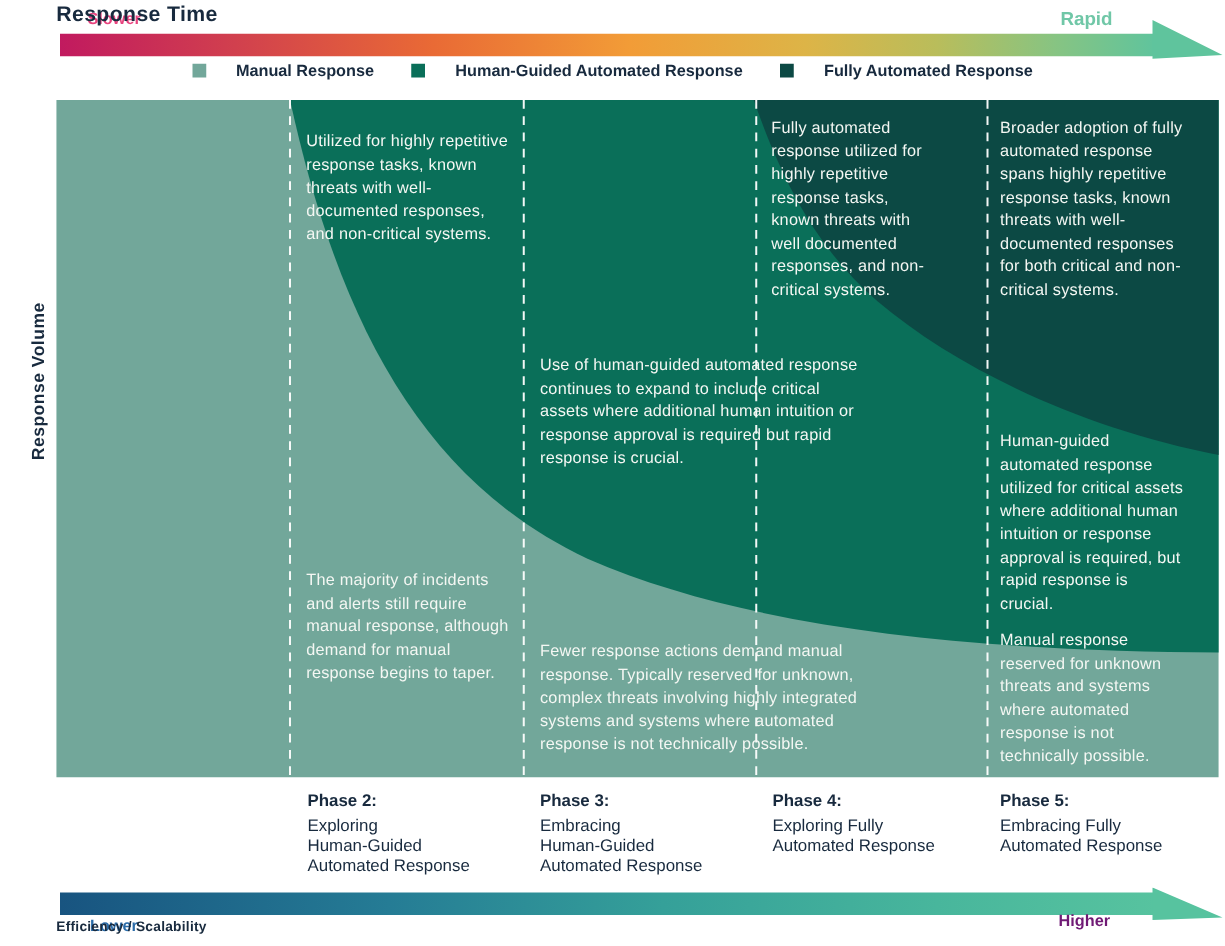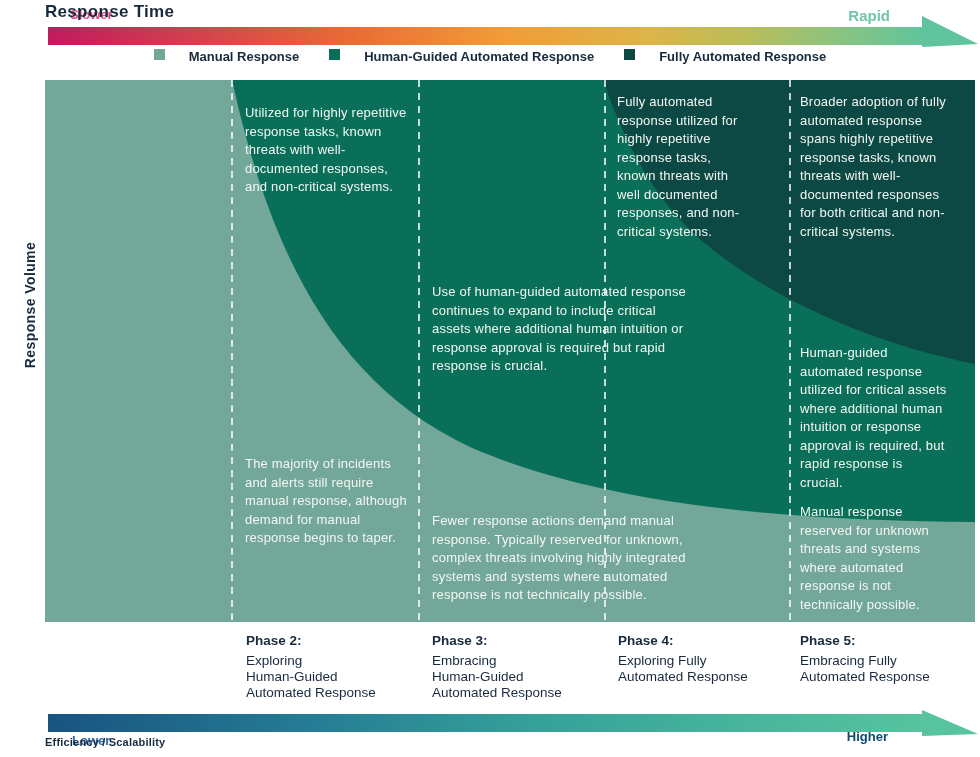--- a/index.html
+++ b/index.html
@@ -9,37 +9,37 @@
   }
   
   .top-title{position:absolute;left:45px;right:5px;top:2px;
     font-size:17px;font-weight:700;color:#182A3E;letter-spacing:.3px;}
   .slower{position:absolute;left:70px;top:7px;font-size:13px;font-weight:600;color:#E8437F;}
   .rapid{position:absolute;right:90px;top:7px;font-size:15px;font-weight:600;color:#70C7A7;}
   .arrow-svg{position:absolute;left:45px;width:935px;}
   
   .legend{position:absolute;left:0;top:49px;width:100%;display:flex;justify-content:center;
     align-items:center;gap:30px;}
-  .legend-item{display:flex;gap:24px;font-size:13px;font-weight:600;color:#182A3E;}
+  .legend-item{display:flex;align-items:center;gap:24px;font-size:13px;font-weight:600;color:#182A3E;}
   .sq{width:11px;height:11px;display:inline-block;}
   
   .yaxis{position:absolute;left:-55px;top:297px;width:170px;text-align:center;
     transform:rotate(-90deg);font-size:14px;font-weight:600;color:#182A3E;letter-spacing:.4px;}
   
   .chart{position:absolute;left:45px;top:80px;width:930px;height:542px;}
   .chart svg{position:absolute;left:0;top:0;}
   .ann{position:absolute;color:#F4F7F3;font-size:13px;font-weight:500;
     line-height:18.5px;letter-spacing:.2px;}
   
   .phase{position:absolute;top:633px;color:#182A3E;font-size:13.5px;line-height:16px;width:176px;}
   .phase .ph-h{font-weight:700;margin-bottom:4px;}
   .phase .ph-l{font-weight:500;}
   
   .lower{position:absolute;left:72px;top:733px;font-size:13px;font-weight:600;color:#2B6CA9;}
-  .higher{position:absolute;right:92px;top:729px;font-size:13px;font-weight:600;color:#0c4a6e;}
+  .higher{position:absolute;right:92px;top:729px;font-size:13px;font-weight:600;color:#701a75;}
   .bottom-title{position:absolute;left:45px;right:5px;top:736px;text-align:left;
     font-size:11px;font-weight:700;color:#182A3E;letter-spacing:.2px;}
 </style>
 </head>
 <body>
 
 <div class="wrap">
 
   <span class="slower">Slower</span>
   <div class="top-title">Response Time</div>

